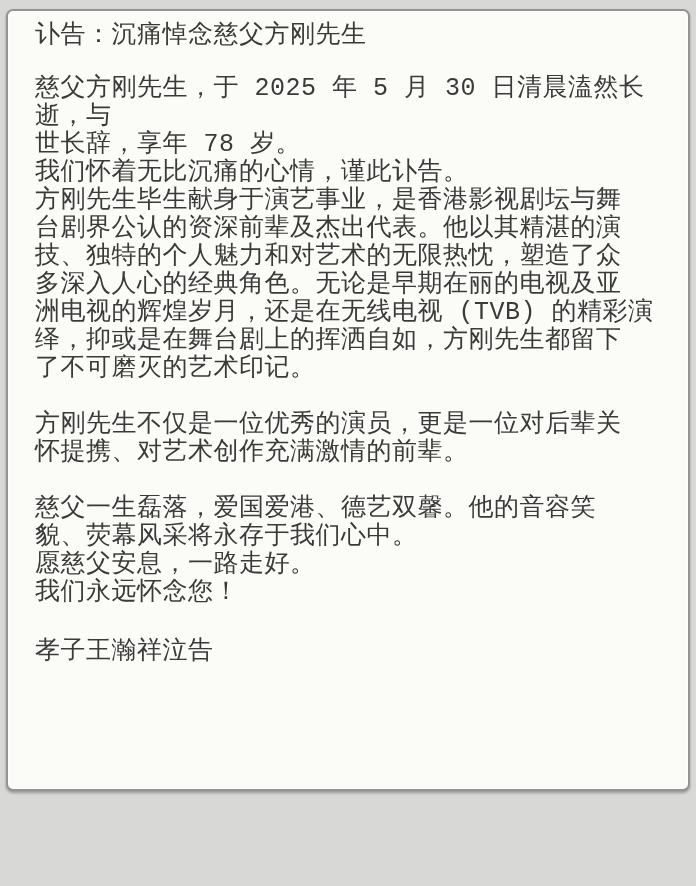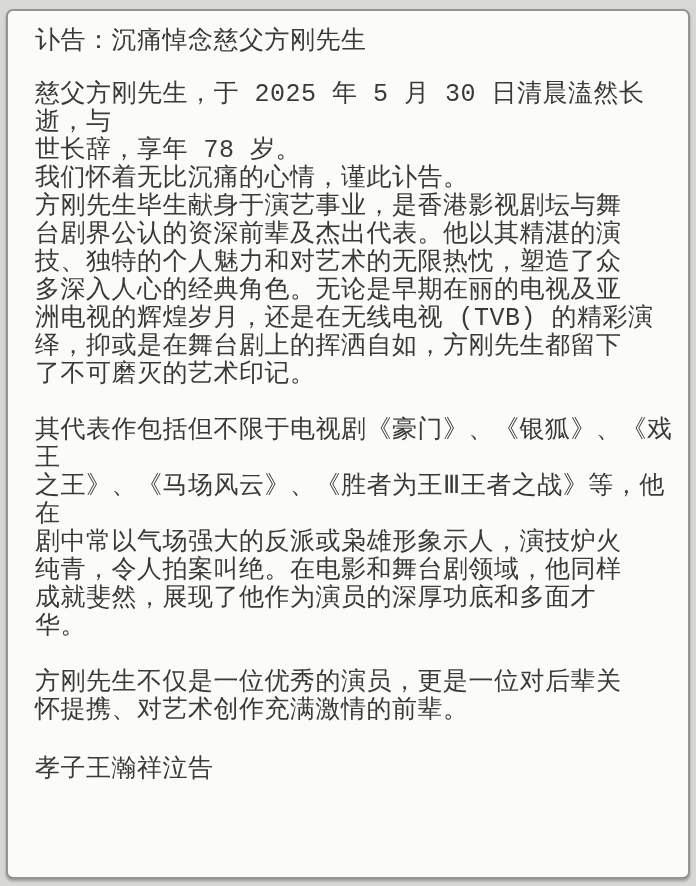--- a/index.html
+++ b/index.html
@@ -8,26 +8,26 @@
     width: 696px;
     height: 886px;
     overflow: hidden;
     background: #d8d8d6;
     font-family: "Liberation Sans", "DejaVu Sans", sans-serif;
   }
   .paper {
     box-sizing: border-box;
     margin: 9px 12px 5px 6px;
     width: 684px;
-    height: 870px;
+    height: 782px;
     background: #fbfbf8;
     border: 2px solid #949494;
     border-radius: 7px;
     box-shadow: 0 2px 3px rgba(0,0,0,0.30), inset 0 0 0 1px rgba(255,255,255,0.6);
-    padding: 14px 8px 12px 27px;
+    padding: 8px 8px 12px 27px;
     color: #3a3a3a;
     font-size: 25px;
     line-height: 28px;
     letter-spacing: 0.5px;
   }
   .doc-title {
     margin: 0 0 28px 0;
     font-size: 25px;
     font-weight: normal;
     white-space: pre-line;
@@ -54,28 +54,26 @@
 世长辞，享年 78 岁。
 我们怀着无比沉痛的心情，谨此讣告。
 方刚先生毕生献身于演艺事业，是香港影视剧坛与舞
 台剧界公认的资深前辈及杰出代表。他以其精湛的演
 技、独特的个人魅力和对艺术的无限热忱，塑造了众
 多深入人心的经典角色。无论是早期在丽的电视及亚
 洲电视的辉煌岁月，还是在无线电视 (TVB) 的精彩演
 绎，抑或是在舞台剧上的挥洒自如，方刚先生都留下
 了不可磨灭的艺术印记。</p>
 
-  <p class="doc-paragraph">其代表作包括但不限于电视剧《豪门》、《银狐》、《戏王
-之王》、《马场风云》、《胜者为王Ⅲ王者之战》等，他在
-剧中常以气场强大的反派或枭雄形象示人，演技炉火
-纯青，令人拍案叫绝。在电影和舞台剧领域，他同样
-成就斐然，展现了他作为演员的深厚功底和多面才
-华。</p>
 
   <p class="doc-paragraph">方刚先生不仅是一位优秀的演员，更是一位对后辈关
 怀提携、对艺术创作充满激情的前辈。</p>
 
+  <p class="doc-paragraph">慈父一生磊落，爱国爱港、德艺双馨。他的音容笑
+貌、荧幕风采将永存于我们心中。
+愿慈父安息，一路走好。
+我们永远怀念您！</p>
 
   <div class="signature-block">
     <div class="signature-line">孝子王瀚祥泣告</div>
 
   </div>
 </div>
 
 </body></html>

